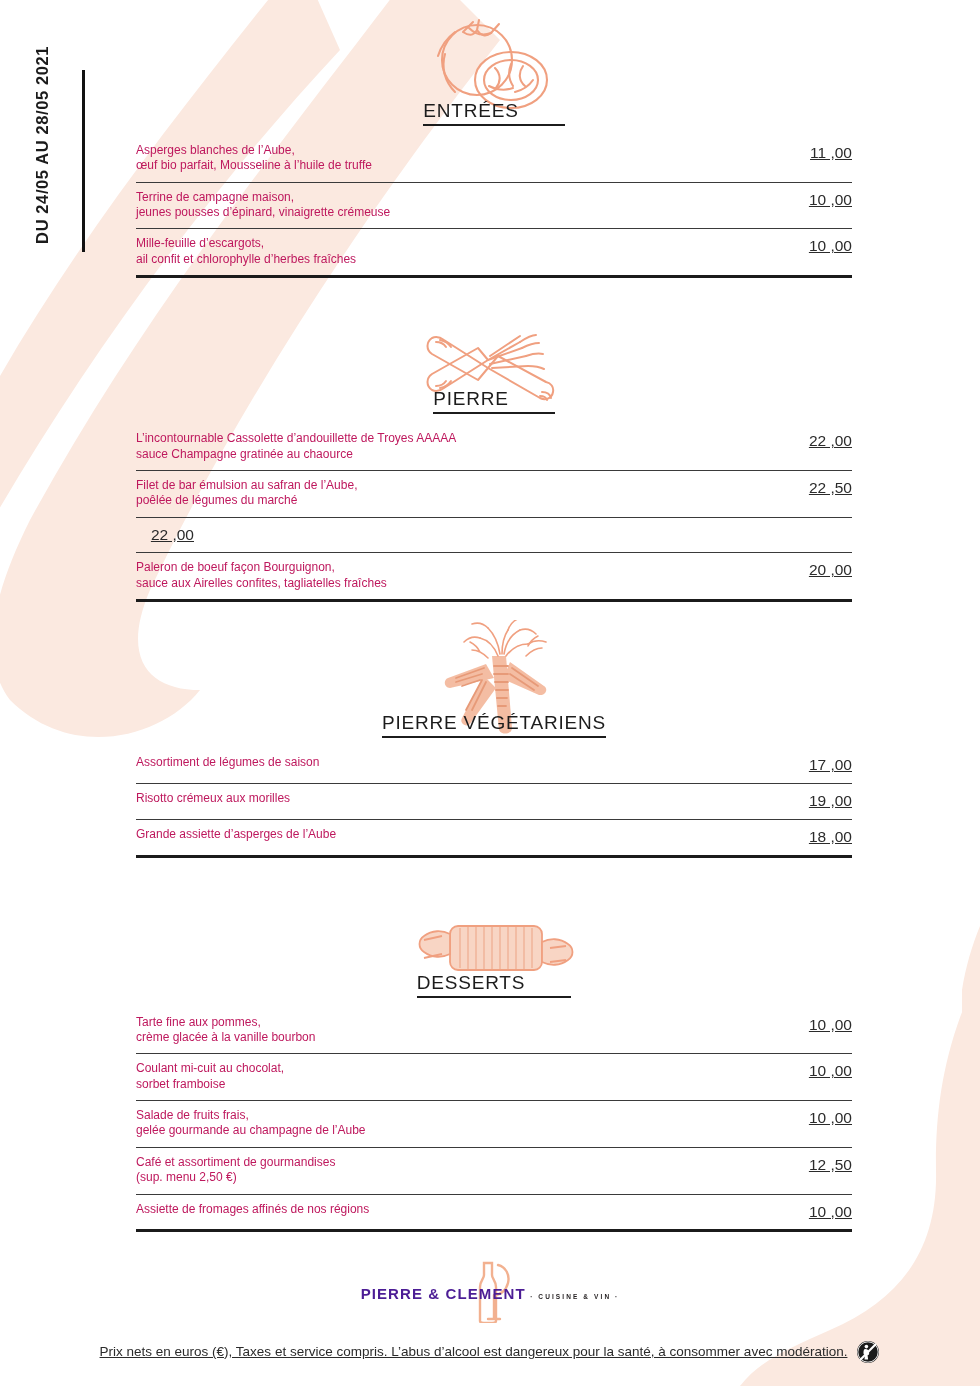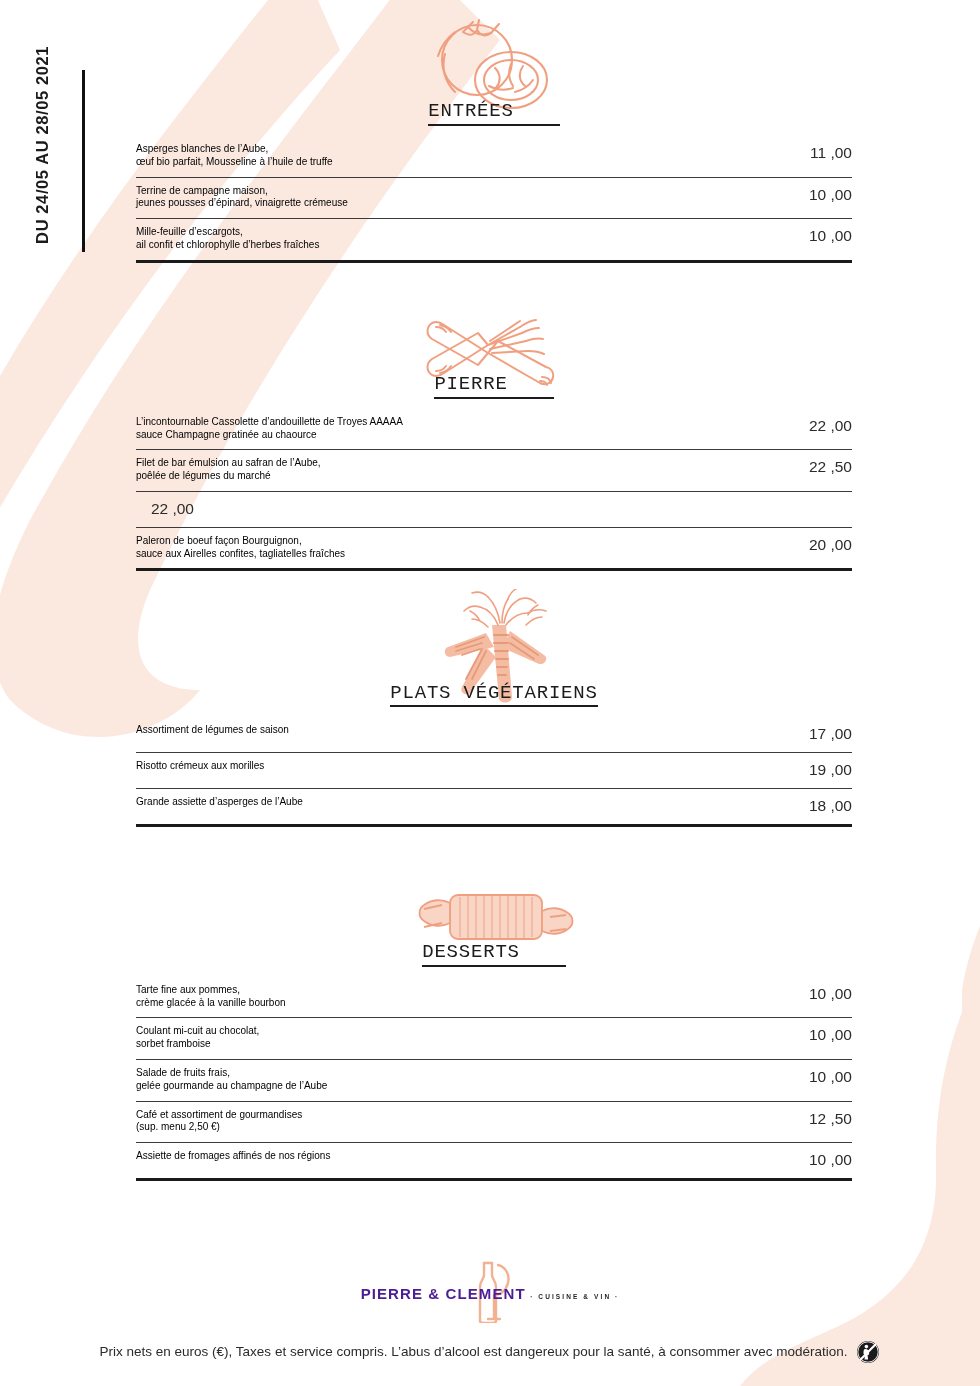--- a/index.html
+++ b/index.html
@@ -86,21 +86,20 @@
     pointer-events: none;
   }
   .head-art.veg { bottom: 0px; }
 
   .head-title-wrap {
     position: relative;
     z-index: 1;
     display: flex;
     align-items: flex-end;
     padding-bottom: 4px;
-    font-family: Liberation Mono, monospace;
   }
   .head-title {
     font-size: 19px;
     letter-spacing: 0.8px;
     color: #1c1c1c;
     border-bottom: 2px solid #1c1c1c;
     padding-bottom: 2px;
     line-height: 1.1;
   }
   .head-rule {
@@ -116,35 +115,36 @@
   .item {
     display: flex;
     justify-content: space-between;
     align-items: flex-start;
     padding: 7px 0 8px 0;
     border-bottom: 1.5px solid #3a3a3a;
   }
   .item:last-child { border-bottom: 3px solid #1b1b1b; gap: 24px; }
 
   .item-text {
-    font-size: 10px;
+    font-size: 12px;
     line-height: 1.28;
-    color: #000000;
+    color: #be185d;
     white-space: pre-line;
     flex: 1 1 auto;
     padding-right: 24px;
   }
   .item-price {
     font-size: 15.5px;
     line-height: 1.28;
     color: #2b2b2b;
     white-space: nowrap;
     flex: 0 0 auto;
     text-align: right;
     min-width: 58px;
+    text-decoration: underline;
   }
 
   .section { margin-bottom: 4px; }
   .section.entrees { padding-top: 22px; }
   .section.plats { margin-top: 32px; }
   .section.veg { margin-top: 22px; }
   .section.desserts { margin-top: 36px; }
 
   
   .footer {
@@ -194,20 +194,21 @@
     color: #231f20;
     line-height: 1.1;
   }
 
   .legal {
     display: flex;
     align-items: center;
     justify-content: center;
     gap: 9px;
     padding: 14px 0 22px 0;
+    text-decoration: underline;
   }
   .legal-text {
     font-size: 13.5px;
     color: #2b2b2b;
     line-height: 1.2;
   }
   .legal-icon { flex: 0 0 auto; line-height: 0; }
 </style>
 </head>
 <body>
@@ -334,21 +335,21 @@
               <path d="M56 60 l-16 30 M60 62 l-14 28"></path>
             </g>
             <g stroke="#f0a080" stroke-width="1.6">
               <path d="M72 36 c-4 -10 -10 -16 -18 -18 M74 34 c-2 -12 -6 -20 -12 -26 M78 34 c2 -12 8 -20 16 -24 M80 36 c6 -8 14 -12 22 -12 M76 34 c0 -10 2 -18 6 -24"></path>
               <path d="M54 18 c-6 -2 -12 0 -16 4 M62 8 c-4 -4 -10 -6 -16 -4 M94 10 c6 -2 12 0 16 4 M102 24 c6 -4 12 -4 18 -2 M82 10 c2 -6 6 -10 12 -12"></path>
               <path d="M44 22 c4 2 8 6 10 10 M46 30 c6 0 12 4 16 8 M112 16 c-4 2 -8 6 -10 10 M116 28 c-6 0 -12 4 -16 8"></path>
             </g>
           </svg>
         </span>
         <span class="head-title-wrap">
-          <span class="head-title">PLATS VÉGÉTARIENS</span>
+          <span class="head-title">PIERRE VÉGÉTARIENS</span>
 
         </span>
       </div>
       <div class="items">
         <div class="item">
           <span class="item-text">Assortiment de légumes de saison</span>
           <span class="item-price">17 ,00</span>
         </div>
         <div class="item">
           <span class="item-text">Risotto crémeux aux morilles</span>

